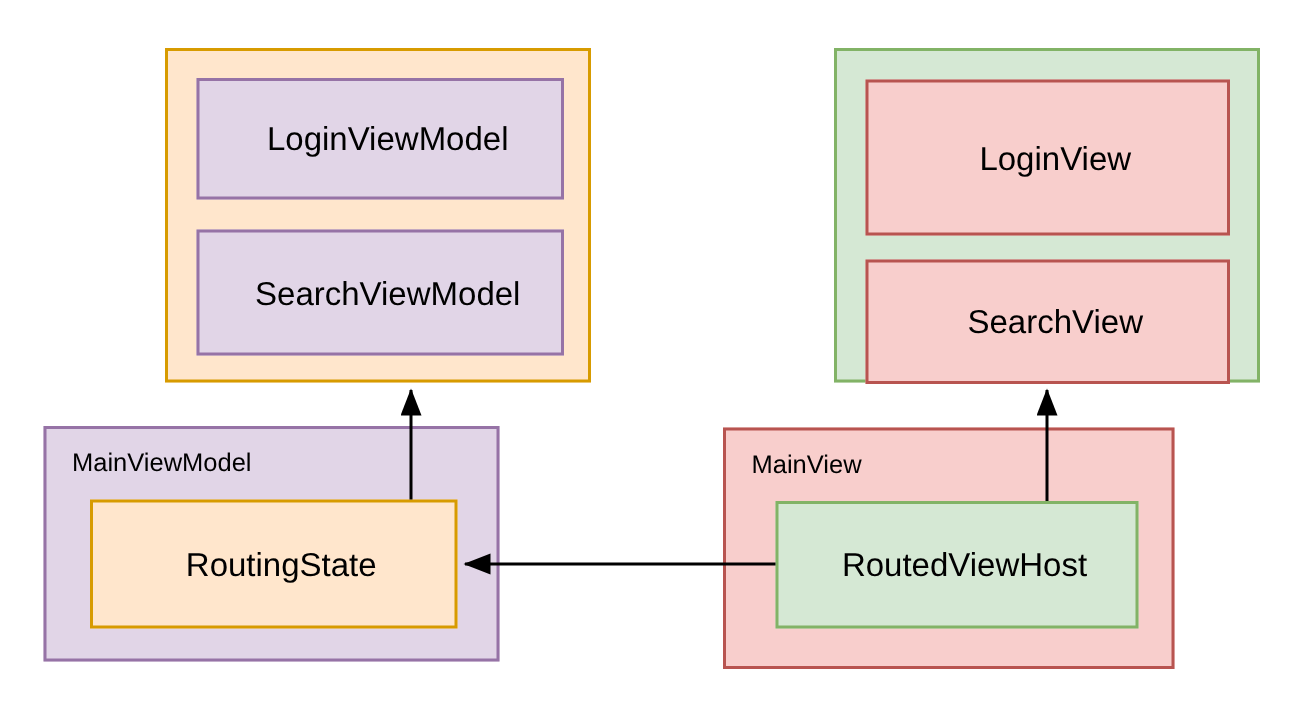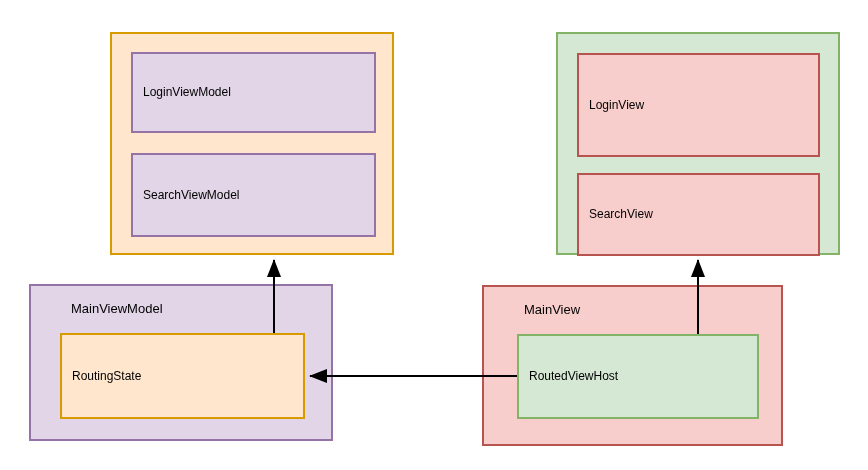--- a/index.html
+++ b/index.html
@@ -16,21 +16,22 @@
     color: #000000;
     overflow: hidden;
   }
   .node {
     position: absolute;
     box-sizing: border-box;
     border: 2px solid;
   }
   .node .label {
     width: 100%;
-    font-size: 12px;
+    text-align: center;
+    font-size: 22px;
     line-height: 21px;
     padding-left: 10px;
   }
   .leaf {
     display: flex;
     align-items: center;
     justify-content: center;
   }
   
   .orange { background: #FFE6CC; border-color: #D79B00; }
@@ -49,22 +50,22 @@
 
   .main-viewmodel   { left: 29px;  top: 284px; width: 304px; height: 157px; }
   .routing-state    { left: 60px;  top: 333px; width: 245px; height: 86px;  }
 
   .main-view        { left: 482px; top: 285px; width: 301px; height: 161px; }
   .routed-view-host { left: 517px; top: 334px; width: 242px; height: 85px;  }
 
   .container-title {
     position: absolute;
     top: 12px;
-    left: 40px;
-    font-size: 13px;
+    left: 17px;
+    font-size: 17px;
     line-height: 21px;
     white-space: nowrap;
   }
   .edges {
     position: absolute;
     left: 0;
     top: 0;
     pointer-events: none;
   }
 </style>

